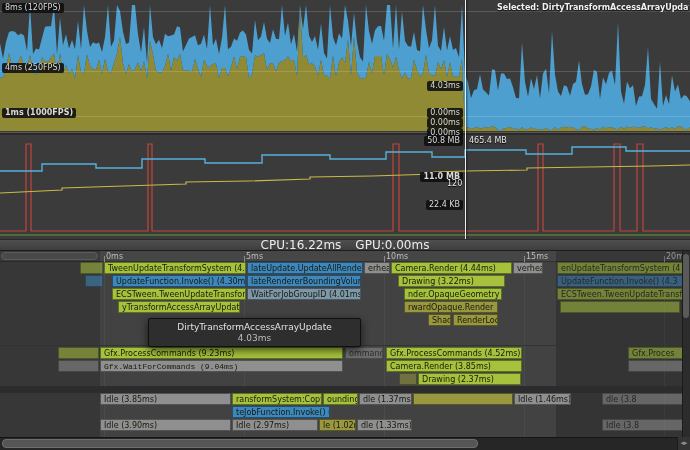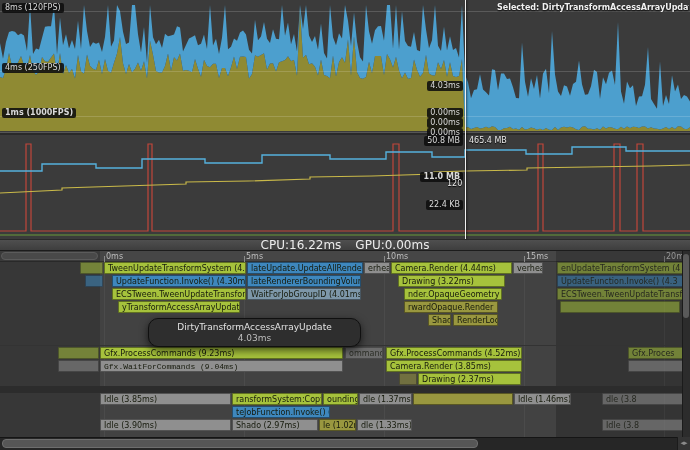--- a/index.html
+++ b/index.html
@@ -28,21 +28,21 @@
   .tick-grid{position:absolute;top:262px;width:1px;height:175px;background:rgba(255,255,255,.05);z-index:11}
   #gutter-shade{position:absolute;top:251px;left:0;width:100px;height:186px;background:rgba(0,0,0,.16);z-index:13}
   #next-shade{position:absolute;top:251px;left:556px;width:134px;height:186px;background:rgba(0,0,0,.20);z-index:13}
   #group-sep{position:absolute;top:386px;left:0;width:690px;height:7px;background:#2c2c2c;z-index:13}
   #render-sep{position:absolute;top:345px;left:0;width:690px;height:1px;background:#333;z-index:13}
   .blk{position:absolute;height:12px;font-size:8px;line-height:11px;color:#161a0c;padding-left:3px;overflow:hidden;
        white-space:nowrap;border:1px solid rgba(0,0,0,.42);border-radius:1px;z-index:14}
   .blk.dim{opacity:.55}
   #tooltip{position:absolute;left:148px;top:318px;width:213px;height:29px;background:#2e2e2e;border:1px solid #101010;
            box-shadow:0 3px 8px rgba(0,0,0,.65);display:flex;flex-direction:column;align-items:center;justify-content:center;
-           color:#e2e2e2;font-size:9px;line-height:11px;z-index:40;border-radius:10px}
+           color:#e2e2e2;font-size:9px;line-height:11px;z-index:40;border-radius:2px}
   #tooltip .val{color:#bdbdbd}
   #chevron{position:absolute;left:330px;top:328px;width:20px;text-align:center;color:#cfcfcf;font-size:12px;line-height:14px;z-index:20}
   #vscroll{position:absolute;top:251px;right:0;width:8px;height:186px;background:#2c2c2c;border-left:1px solid #1b1b1b;z-index:22}
   #vthumb{position:absolute;top:254px;right:1px;width:6px;height:64px;background:#5a5a5a;border-radius:3px;z-index:23}
   #hscroll{position:absolute;top:437px;left:0;width:690px;height:13px;background:#262626;border-top:1px solid #151515;z-index:10}
   #hthumb{position:absolute;top:439px;left:2px;width:476px;height:9px;background:#565656;border:1px solid #6e6e6e;border-radius:4px;z-index:12}
   #scorner{position:absolute;top:437px;right:0;width:13px;height:13px;background:#343434;border-left:1px solid #1b1b1b;z-index:12;
            color:#8a8a8a;font-size:7px;line-height:13px;text-align:center}
 </style>
 </head>
@@ -143,21 +143,21 @@
       <div class="blk" style="left: 418px; top: 373px; width: 103px; background: rgb(166, 194, 60);">Drawing (2.37ms)</div>
       <div class="blk" style="left: 100px; top: 393px; width: 131px; background: rgb(143, 143, 143);">Idle (3.85ms)</div>
       <div class="blk" style="left: 232px; top: 393px; width: 90px; background: rgb(166, 194, 60);">ransformSystem:CopyTransf</div>
       <div class="blk" style="left: 323px; top: 393px; width: 35px; background: rgb(166, 194, 60);">oundingV</div>
       <div class="blk" style="left: 359px; top: 393px; width: 53px; background: rgb(143, 143, 143);">dle (1.37ms)</div>
       <div class="blk" style="left: 413px; top: 393px; width: 100px; background: rgb(153, 151, 63);"></div>
       <div class="blk" style="left: 514px; top: 393px; width: 57px; background: rgb(143, 143, 143);">Idle (1.46ms)</div>
       <div class="blk dim" style="left: 602px; top: 393px; width: 88px; background: rgb(143, 143, 143);">dle (3.8</div>
       <div class="blk" style="left: 232px; top: 406px; width: 98px; background: rgb(62, 135, 189);">teJobFunction.Invoke() (3.0</div>
       <div class="blk" style="left: 100px; top: 419px; width: 131px; background: rgb(143, 143, 143);">Idle (3.90ms)</div>
-      <div class="blk" style="left: 232px; top: 419px; width: 86px; background: rgb(143, 143, 143);">Shado (2.97ms)</div>
+      <div class="blk" style="left: 232px; top: 419px; width: 86px; background: rgb(143, 143, 143);">Idle (2.97ms)</div>
       <div class="blk" style="left: 319px; top: 419px; width: 37px; background: rgb(153, 151, 63);">le (1.02m</div>
       <div class="blk" style="left: 357px; top: 419px; width: 55px; background: rgb(143, 143, 143);">dle (1.33ms)</div>
       <div class="blk dim" style="left: 602px; top: 419px; width: 88px; background: rgb(143, 143, 143);">Idle (3.8</div>
       <div class="blk dim" style="left: 80px; top: 262px; width: 23px; background: rgb(166, 194, 60);"></div>
       <div class="blk dim" style="left: 85px; top: 275px; width: 18px; background: rgb(62, 135, 189);"></div>
       <div class="blk dim" style="left: 58px; top: 347px; width: 41px; background: rgb(166, 194, 60);"></div>
       <div class="blk dim" style="left: 58px; top: 360px; width: 41px; background: rgb(143, 143, 143);"></div>
     </div>
 
   <div id="tooltip">

